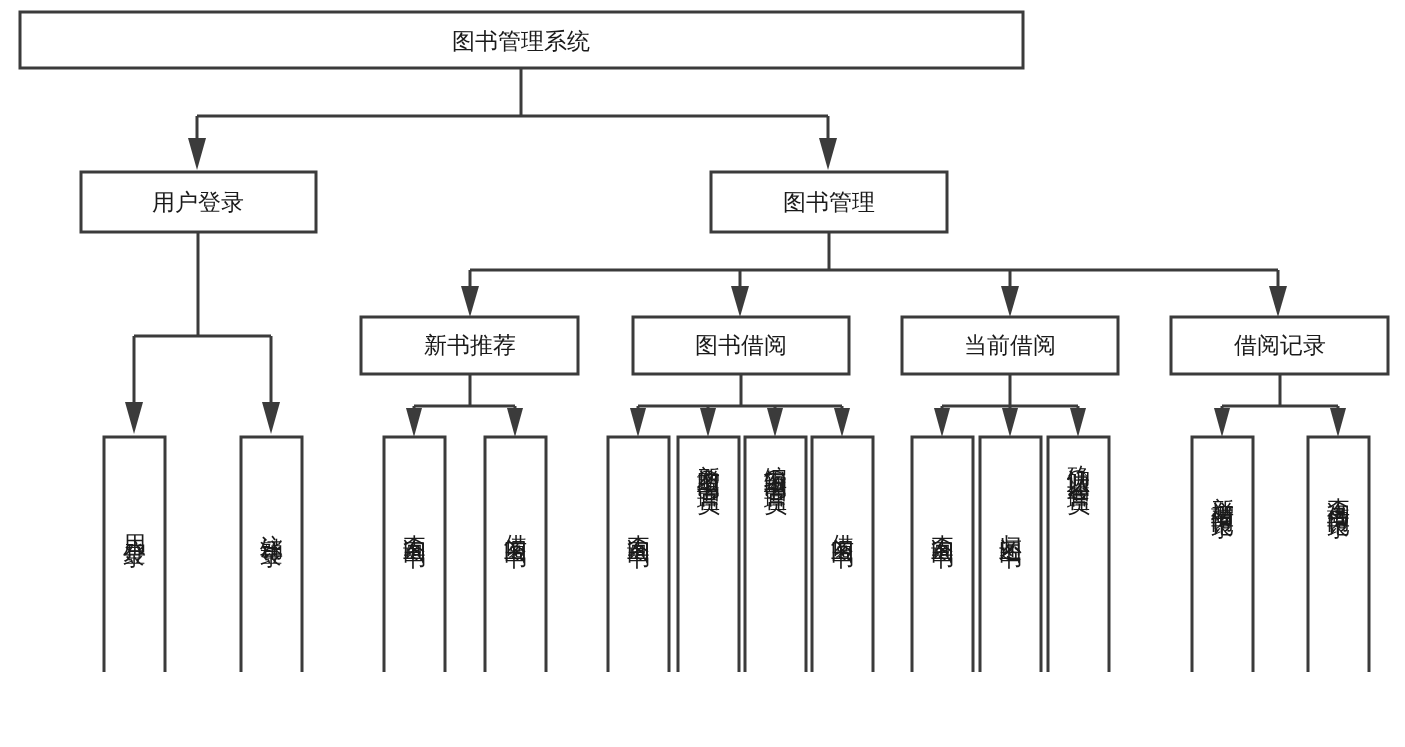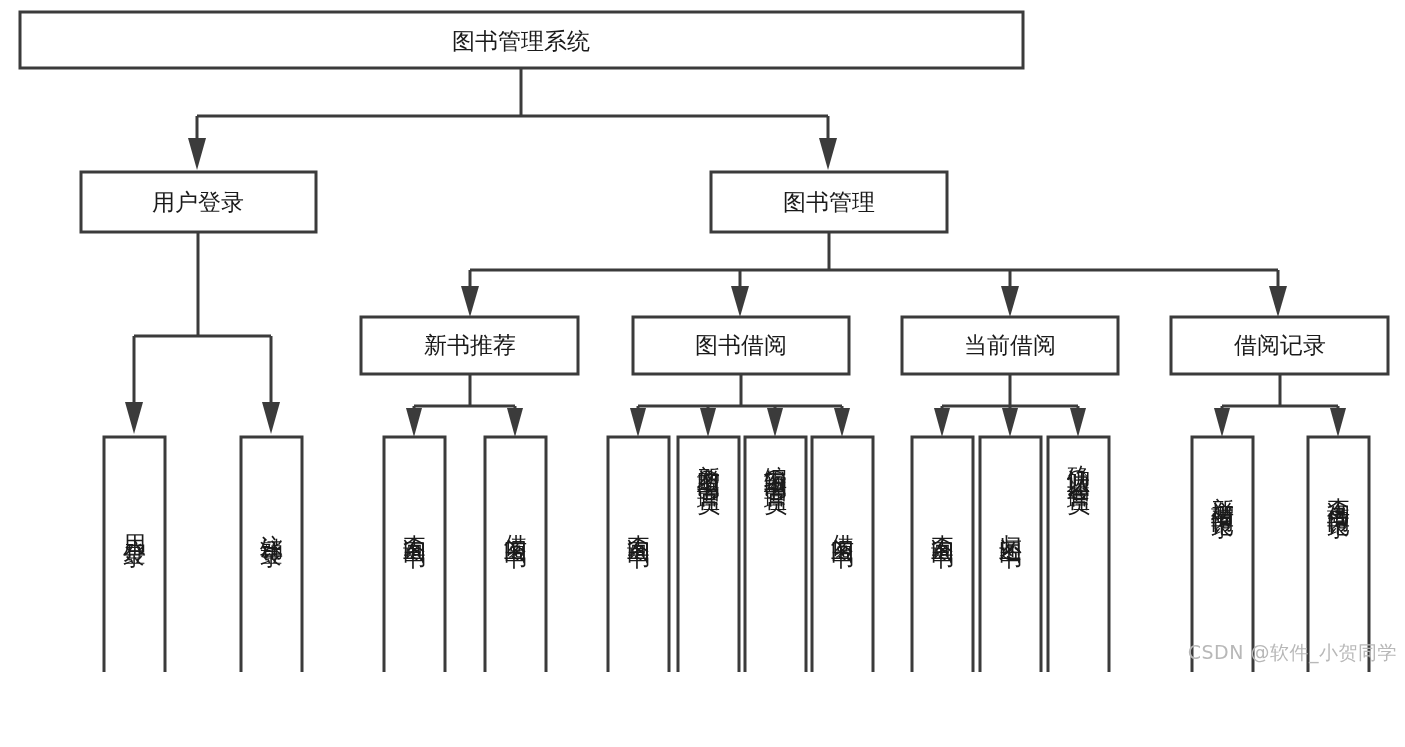--- a/index.html
+++ b/index.html
@@ -248,15 +248,14 @@
     <span class="leaf-label">确认归还（管理员）</span>
   </div>
 
   <div class="leaf-label-wrap" style="left:1192px; top:437px; width:61px; height:298px; padding-top:42px;">
     <span class="leaf-label">新增借阅记录</span>
   </div>
   <div class="leaf-label-wrap" style="left:1308px; top:437px; width:61px; height:298px; padding-top:42px;">
     <span class="leaf-label">查询借阅记录</span>
   </div>
 
-  <div class="watermark">CSDN @软件_小贺同学</div>
 
 </div>
 
 </body></html>

